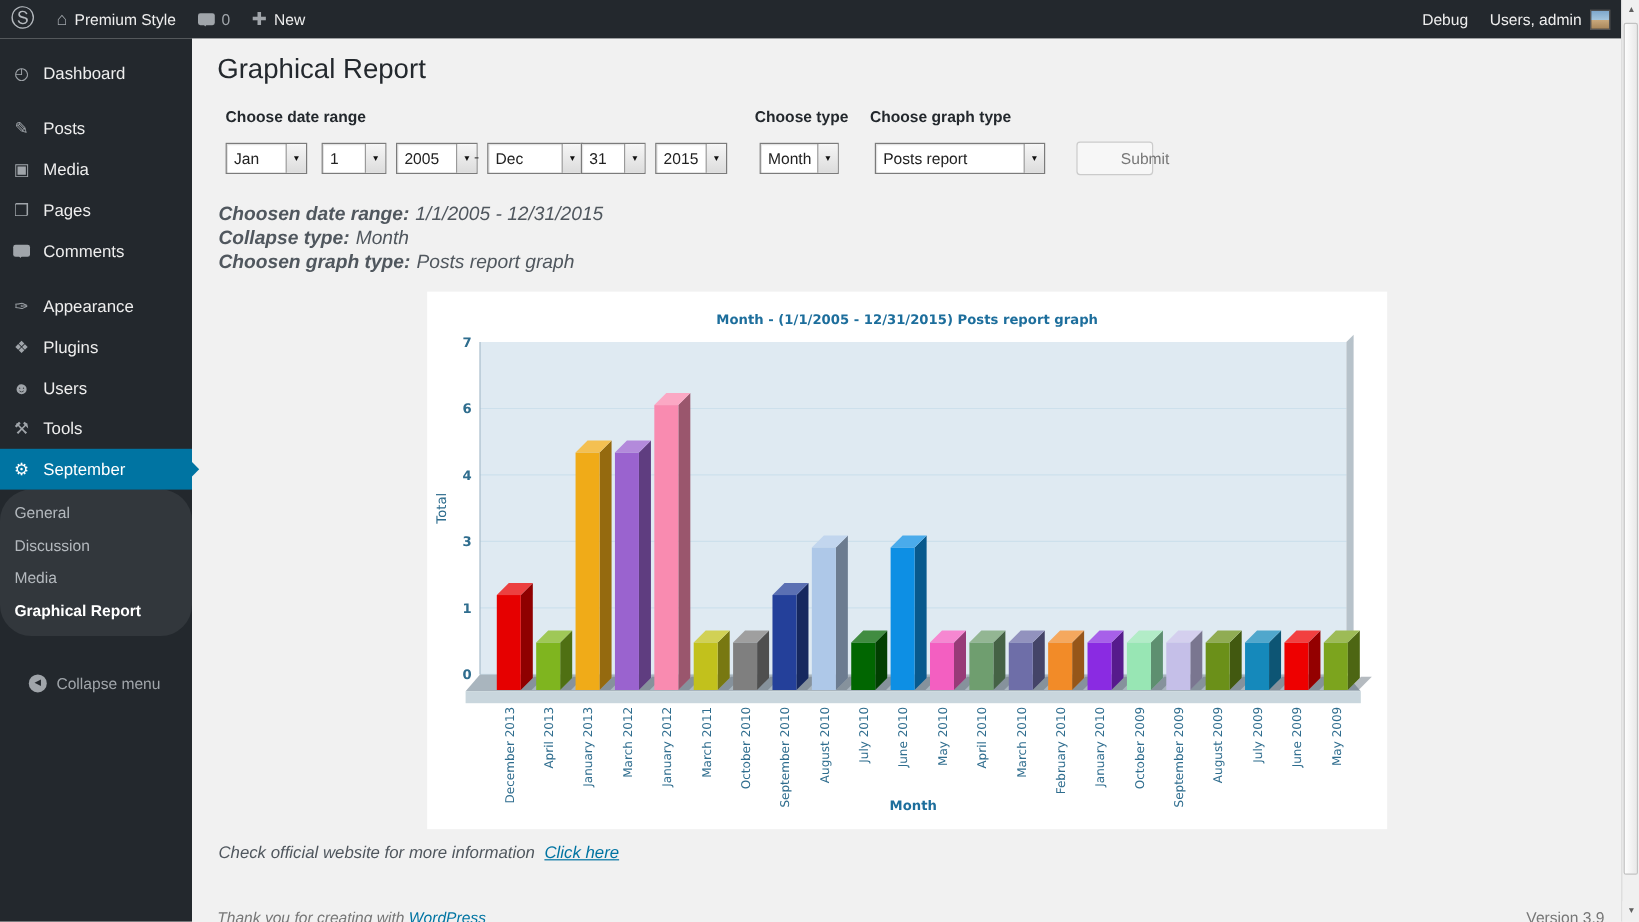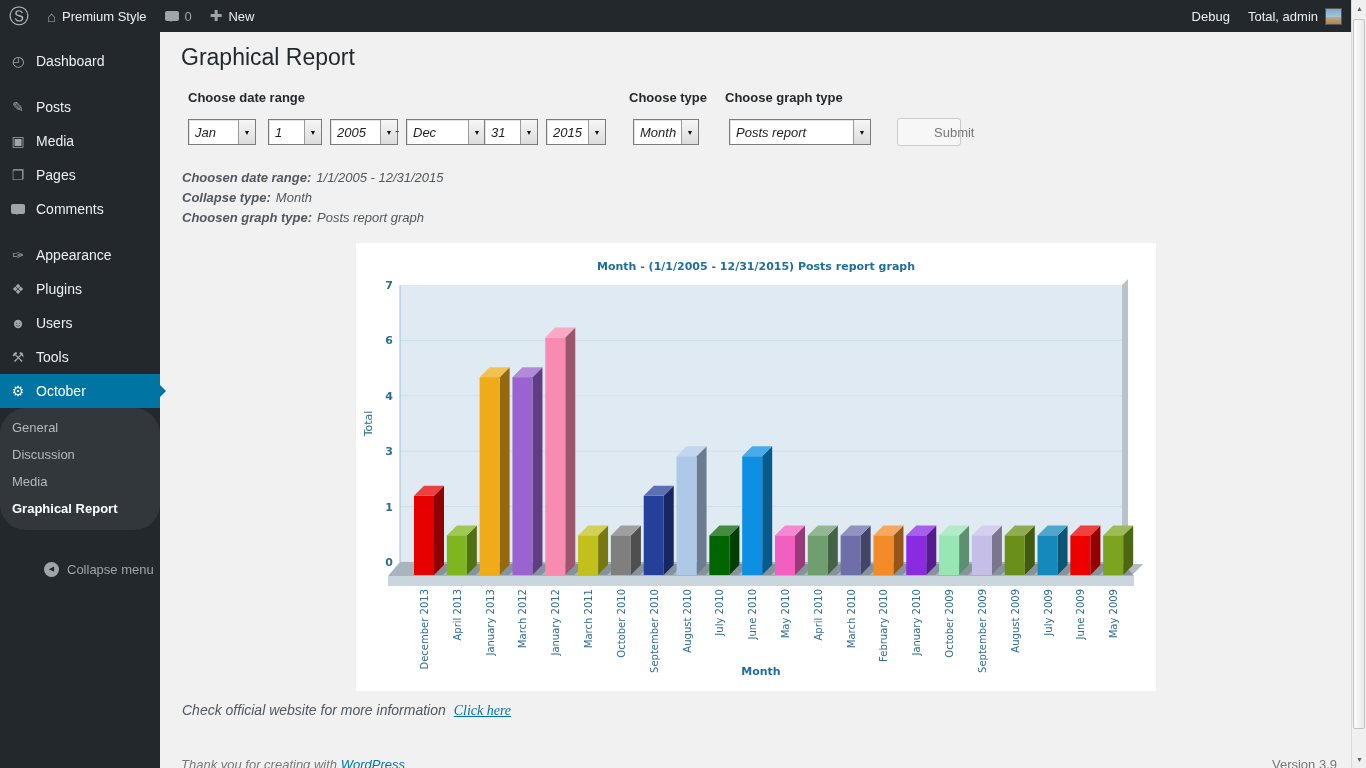--- a/index.html
+++ b/index.html
@@ -30,45 +30,45 @@
   .menu-item .mi-icon { width:20px; text-align:center; margin-right:8px; color:#a0a5aa; font-size:14px; }
   .menu-item.active { background:#0074a2; color:#fff; position:relative; }
   .menu-item.active .mi-icon { color:#fff; }
   .menu-item.active::after { content:""; position:absolute; right:-12px; top:50%; margin-top:-6px;
                              border:6px solid transparent; border-left-color:#0074a2; }
   .menu-sep { height:12px; }
   #submenu { background:#32373c; padding:6px 0 8px 0;border-radius:26px; }
   .sub-item { display:block; padding:6px 12px; font-size:13px; color:#b4b9be; cursor:pointer; }
   .sub-item.current { color:#fff; font-weight:bold; }
   #collapse { display:flex; align-items:center; margin-top:22px; padding-left:24px; height:34px;
-              color:#a0a5aa; cursor:pointer; font-size:13px;margin-left:20px; }
+              color:#a0a5aa; cursor:pointer; font-size:13px; }
   #collapse .circ { width:15px; height:15px; border-radius:50%; background:#a0a5aa; color:#23282d;
                     font-size:7px; display:flex; align-items:center; justify-content:center; margin-right:8px; }
 
   
   #content { position:absolute; left:160px; top:32px; right:15px; bottom:0; background:#f1f1f1; color:#444; }
   #page-title { position:absolute; left:21px; top:12px; font-size:23px; font-weight:400; color:#23282d; }
   .form-label { position:absolute; top:58px; font-size:13px; font-weight:bold; color:#23282d; }
   .sel { position:absolute; top:87px; height:26px; border:1px solid #7b7b7b; background:#fff;
          display:flex; align-items:stretch; font-size:13px; color:#222; cursor:pointer;
-         box-shadow:inset 1px 1px 0 #e3e3e3;font-style:italic; }
+         box-shadow:inset 1px 1px 0 #e3e3e3; }
   .sel .val { flex:1; display:flex; align-items:center; padding-left:6px; overflow:hidden; white-space:nowrap; }
   .sel .btn { width:17px; background:linear-gradient(#f6f6f6,#dcdcdc); border-left:1px solid #9a9a9a;
               display:flex; align-items:center; justify-content:center; font-size:7px; color:#111; }
   #dash-sep { position:absolute; top:91px; left:235px; font-size:13px; color:#444; }
   #submit-btn { position:absolute; left:737px; top:86px; width:64px; height:28px; background:#f7f7f7;
                 border:1px solid #cbcbcb; border-radius:3px; color:#777; font-size:13px; cursor:pointer;
                 font-family:inherit;padding-left:36px; }
-  .chosen-line { position:absolute; left:22px; font-size:13px; font-style:italic; color:#50575e; }
+  .chosen-line { position:absolute; left:22px; font-size:16px; font-style:italic; color:#50575e; }
   .chosen-line .cl-label { font-weight:bold; margin-right:5px; }
 
   #chart-panel { position:absolute; left:196px; top:211px; width:800px; height:448px; background:#fff; }
 
   #footer-note { position:absolute; left:22px; top:670px; font-size:14px; font-style:italic; color:#50575e; }
-  #footer-note a { color:#0074a2; margin-left:4px;font-family:Liberation Serif, serif; }
+  #footer-note a { color:#0074a2; margin-left:4px; }
 
   #bottom-footer { position:absolute; left:21px; top:725px; right:14px; font-size:13px; color:#777; }
   #bottom-footer .thanks { float:left; font-style:italic; }
   #bottom-footer .thanks a { color:#0074a2; }
   #bottom-footer .version { float:right; }
 
   
   #scrollbar { position:absolute; right:0; top:0; width:15px; height:768px; background:#f0f0f0;
                border-left:1px solid #dadada; z-index:40; }
   .sb-btn { position:absolute; left:0; width:15px; height:17px; display:flex; align-items:center;
@@ -96,21 +96,21 @@
     <div class="ab-item">
       <span class="plus-glyph">✚</span>
       <span>New</span>
     </div>
   </div>
   <div class="right">
     <div class="ab-item">
       <span>Debug</span>
     </div>
     <div class="ab-item">
-      <span>Total, admin</span>
+      <span>Users, admin</span>
       <span class="avatar"></span>
     </div>
   </div>
 </div>
 
 <div id="sidebar">
   <div class="menu-sep"></div>
   <div class="menu-item">
     <span class="mi-icon">◴</span>
     <span>Dashboard</span>
@@ -144,21 +144,21 @@
   <div class="menu-item">
     <span class="mi-icon">☻</span>
     <span>Users</span>
   </div>
   <div class="menu-item">
     <span class="mi-icon">⚒</span>
     <span>Tools</span>
   </div>
   <div class="menu-item active">
     <span class="mi-icon">⚙</span>
-    <span>October</span>
+    <span>September</span>
   </div>
   <div id="submenu">
     <span class="sub-item">General</span>
     <span class="sub-item">Discussion</span>
     <span class="sub-item">Media</span>
     <span class="sub-item current">Graphical Report</span>
   </div>
   <div id="collapse">
     <span class="circ">◀</span>
     <span>Collapse menu</span>

